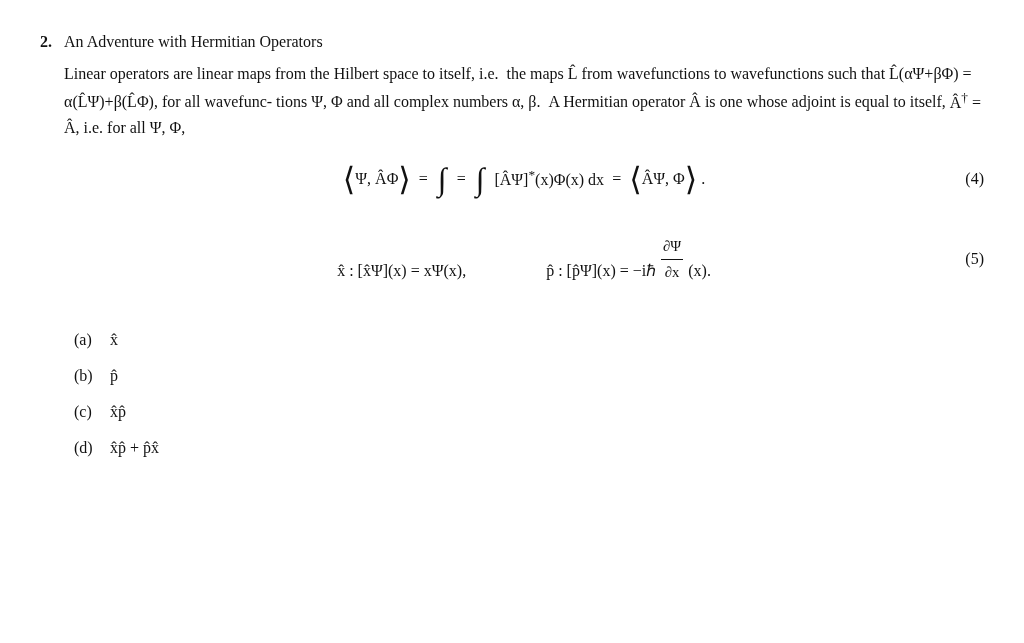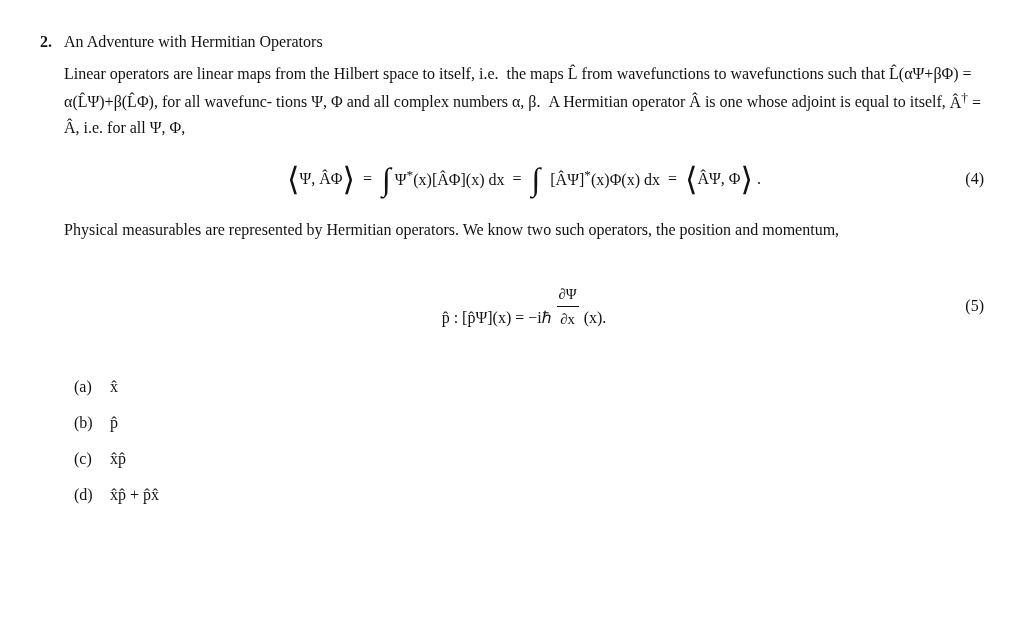--- a/index.html
+++ b/index.html
@@ -127,42 +127,43 @@
     <div class="equation-block">
       <div class="eq-row">
 
         <span class="angle-l">⟨</span>
         <span>Ψ, ÂΦ</span>
         <span class="angle-r">⟩</span>
 
         <span style="margin:0 8px;">=</span>
 
         <span class="integral">∫</span>
-        <span style="margin-left:2px;">Ψ<sup>*</sup>(x)[ÂΦ](x) dx</span>
 
         <span style="margin:0 8px;">=</span>
 
         <span class="integral">∫</span>
         <span style="margin-left:8px;">[ÂΨ]<sup>*</sup>(x)Φ(x) dx</span>
 
         <span style="margin:0 8px;">=</span>
 
         <span class="angle-l">⟨</span>
         <span>ÂΨ, Φ</span>
         <span class="angle-r">⟩</span>
         <span style="margin-left:4px;">.</span>
       </div>
       <span class="eq-number">(4)</span>
     </div>
 
-    <div class="paragraph">Physical measurables are represented by Hermitian operators. We know two such operators, the position and momentum,</div>
 
     <div class="equation-block">
       <div class="ops-row">
 
+        <div class="op-expr">
+          <span>x̂ : [x̂Ψ](x) = xΨ(x),</span>
+        </div>
 
         <div class="op-expr">
           <span style="display:inline-flex;align-items:flex-end;gap:3px;">
             p̂ : [p̂Ψ](x) = −iℏ
             <span class="frac">
               <span class="frac-num">∂Ψ</span>
               <span class="frac-den">∂x</span>
             </span>
             (x).
           </span>

